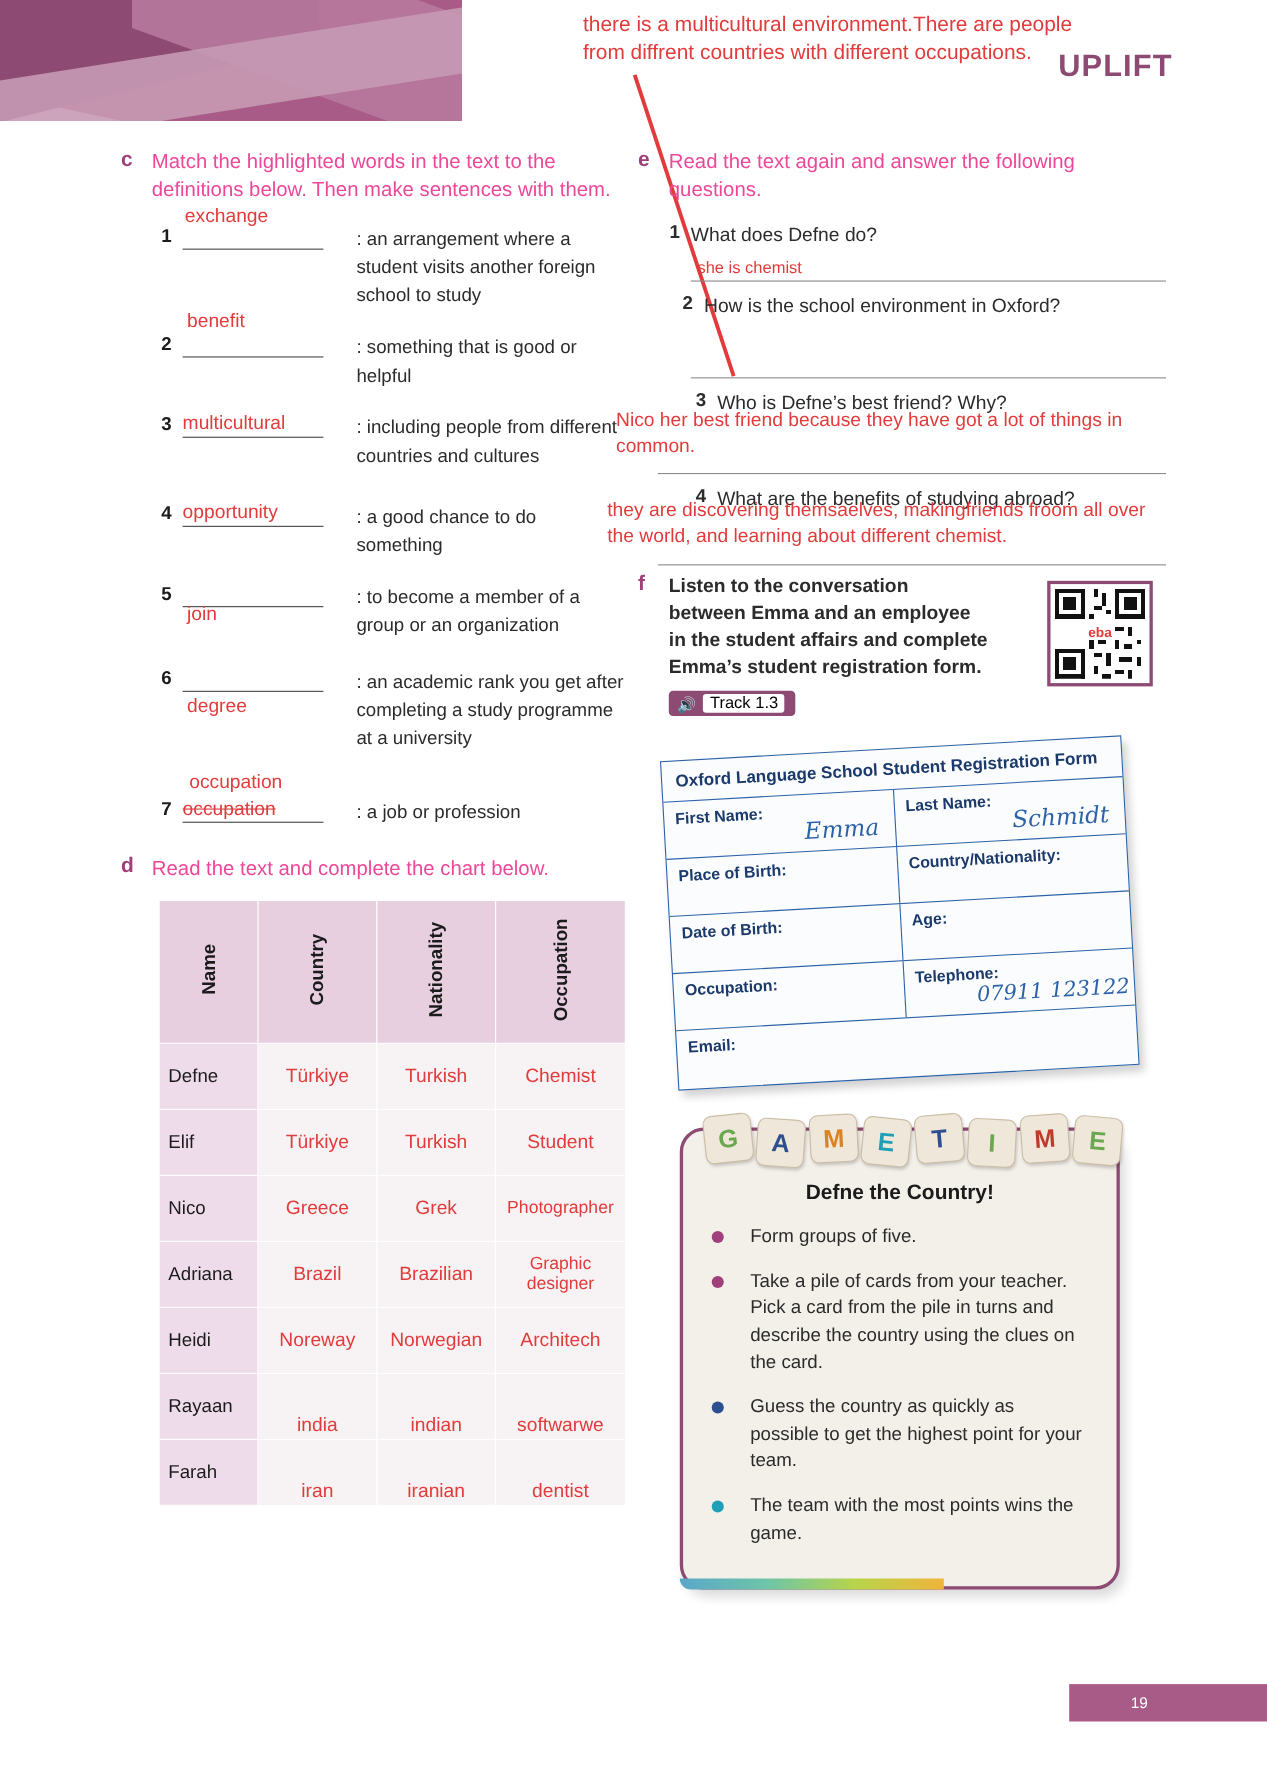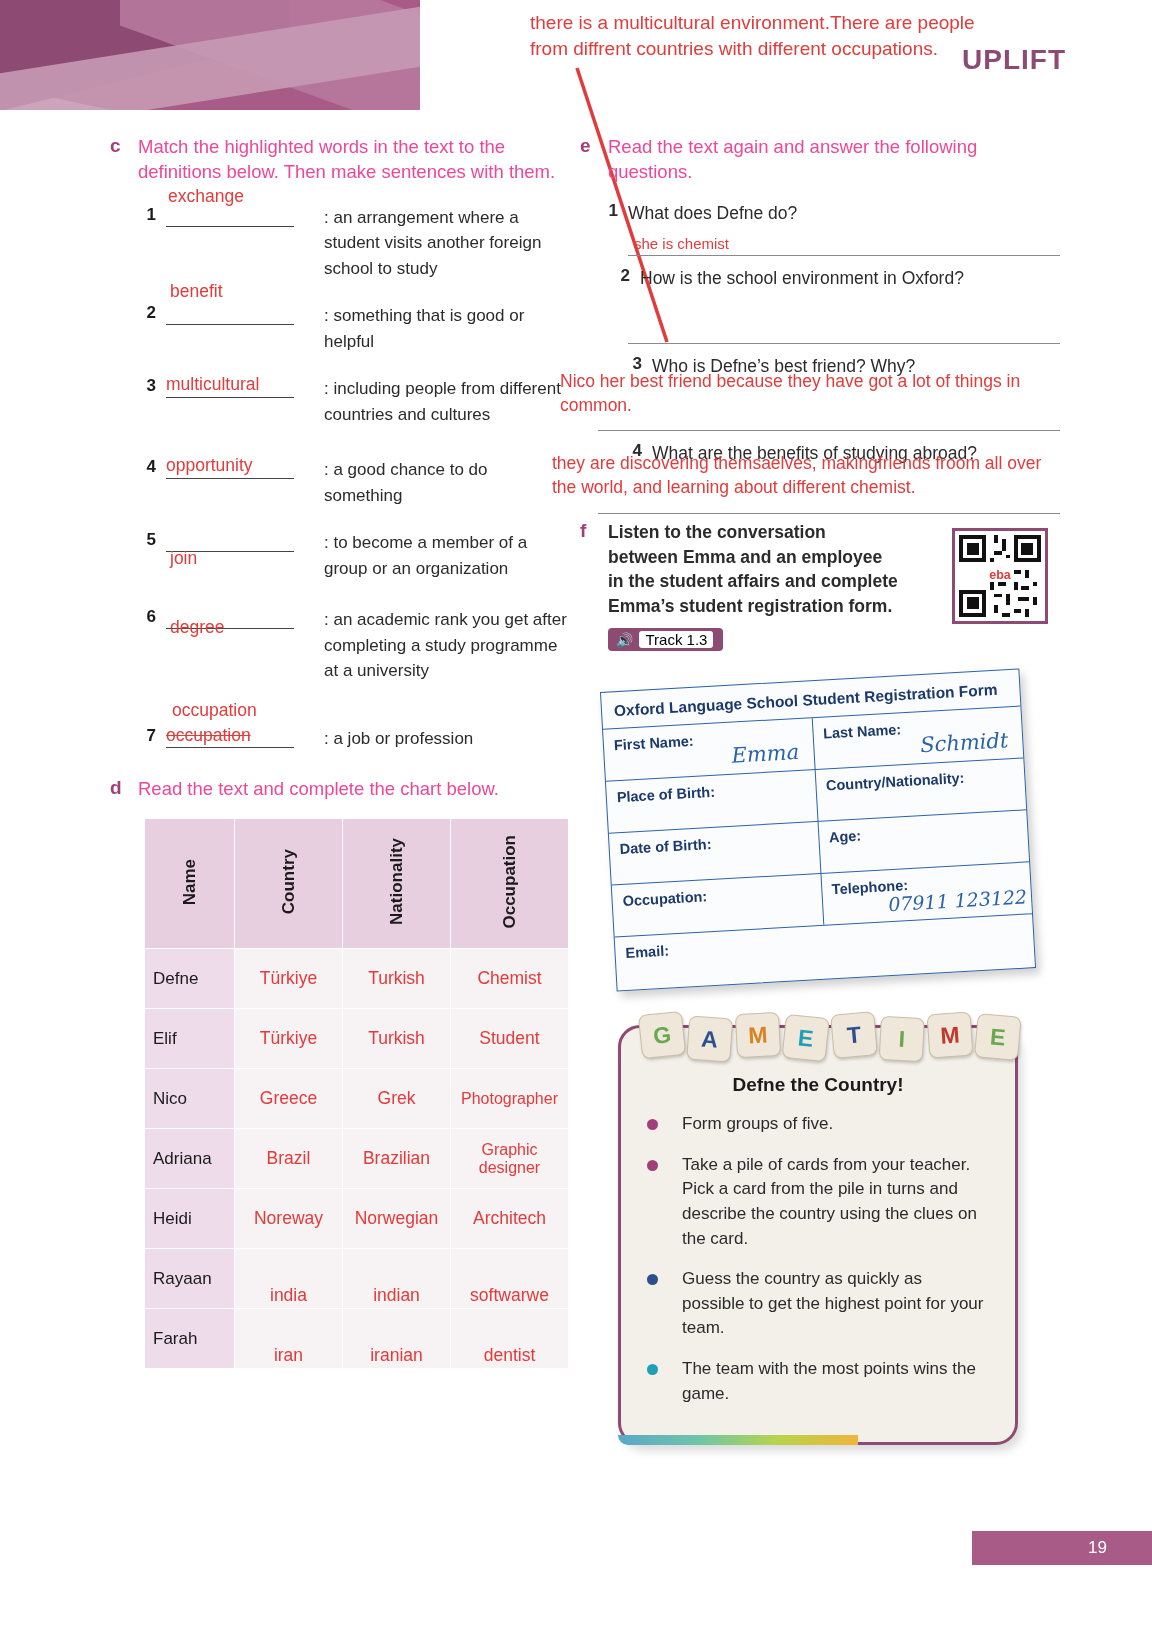--- a/index.html
+++ b/index.html
@@ -127,22 +127,22 @@
     width:44px; height:44px; background:#efe7da; border:1.5px solid #cbbda6;
     border-radius:8px; display:flex; align-items:center; justify-content:center;
     font-weight:bold; font-size:23px; box-shadow:1px 2px 3px rgba(0,0,0,.18);
   }
   .gtitle { text-align:center; font-weight:bold; font-size:19px; color:#1b1b1b; margin-top:46px; }
   .gitem { display:flex; gap:24px; margin:16px 26px 0 26px; font-size:17px; line-height:1.45; }
   .bullet { width:11px; height:11px; border-radius:50%; margin-top:7px; flex:0 0 11px; }
 
   .pagenum {
     position:absolute; right:0; bottom:60px; width:180px; height:34px;
-    background:#a85b86; color:#fff; font-size:17px;
-    display:flex; align-items:center; justify-content:flex-start; padding-left:116px;
+    background:#a85b86; color:#fff; font-size:14px;
+    display:flex; align-items:center; justify-content:flex-start; padding-left:56px;
   }
 
   
   .topnote { position:absolute; left:530px; top:10px; width:470px; color:#e23b3b; font-size:19px; line-height:1.35; }
   .arrow { position:absolute; left:555px; top:60px; width:160px; height:290px; pointer-events:none; }
 </style>
 </head>
 <body>
 
 <div class="hdr">
@@ -203,21 +203,21 @@
       <div class="defnum">5</div>
       <div class="blank">
         <span class="ans" style="left:4px; top:18px;">join</span>
       </div>
       <div class="defbody">: to become a member of a group or an organization</div>
     </div>
 
     <div class="defrow" style="margin-left:28px; margin-top:26px;">
       <div class="defnum">6</div>
       <div class="blank">
-        <span class="ans" style="left:4px; top:10px;">degree</span>
+        <span class="ans" style="left:4px; top:24px;">degree</span>
       </div>
       <div class="defbody">: an academic rank you get after completing a study programme at a university</div>
     </div>
 
     <div class="defrow" style="margin-left:28px; margin-top:42px;">
       <div class="defnum">7</div>
       <div class="blank">
         <span class="ans" style="left:6px; top:-26px;">occupation</span>
         <span class="ans" style="left:0px; top:-1px; text-decoration:line-through;">occupation</span>
       </div>

